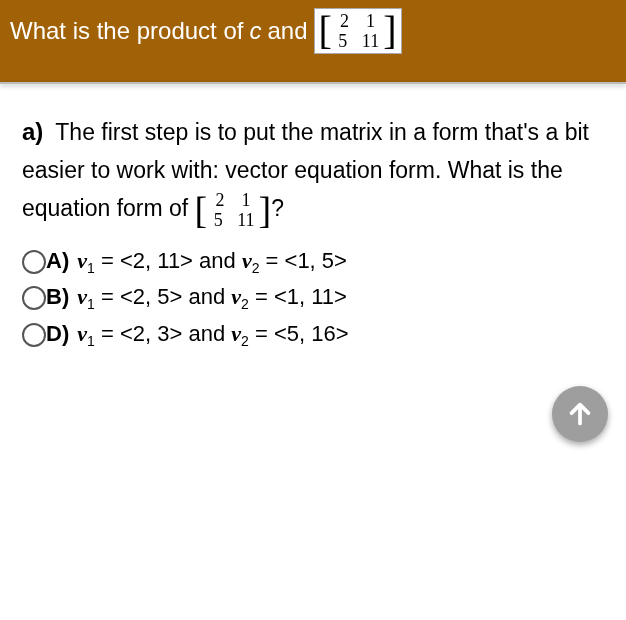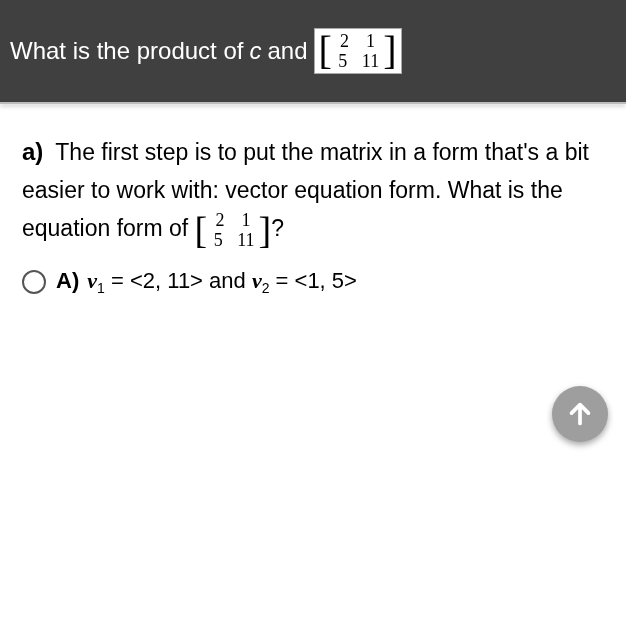--- a/index.html
+++ b/index.html
@@ -1,32 +1,32 @@
 <!DOCTYPE html>
 <html><head>
 <meta charset="utf-8">
 <style>
   html,body{margin:0;padding:0;font-family:Arial,Helvetica,sans-serif;background:#fff;}
   .page{width:626px;height:620px;position:relative;background:#fff;overflow:hidden;}
-  .header{background:#404040;color:#fff;padding:28px 10px 28px 10px;font-size:24px;line-height:1.4;}
+  .header{background:#a16207;color:#fff;padding:8px 10px 28px 10px;font-size:24px;line-height:1.4;}
   .hrow{display:flex;align-items:center;flex-wrap:wrap;gap:6px;}
   .ital{font-style:italic;}
   .matrix-box{display:inline-flex;align-items:center;background:#fff;color:#000;padding:2px 4px;border:1px solid #aaa;font-family:"Times New Roman",serif;}
   .bracket{font-size:40px;line-height:40px;font-weight:400;}
   .mcells{display:inline-block;padding:0 4px;}
   .mrow{display:flex;gap:12px;font-size:18px;line-height:20px;justify-content:center;}
   .mcell{min-width:14px;text-align:center;}
   .hr{height:2px;background:#bbb;margin:0;box-shadow:0 2px 4px rgba(0,0,0,0.3);}
   .body{padding:28px 22px 10px 22px;color:#000;}
   .prompt{font-size:23px;line-height:1.65;}
   .part-label{font-weight:bold;font-size:24px;margin-right:6px;}
   .inline-matrix{display:inline-flex;align-items:center;vertical-align:middle;font-family:"Times New Roman",serif;color:#000;}
   .inline-matrix .bracket{font-size:38px;line-height:38px;}
   .choices{margin-top:18px;}
-  .choice{display:flex;align-items:center;gap:10px;font-size:22px;margin:8px 0;cursor:pointer;}
+  .choice{display:flex;align-items:center;font-size:22px;margin:8px 0;cursor:pointer;}
   .radio{width:20px;height:20px;border:2px solid #555;border-radius:50%;flex:0 0 auto;background:#fff;}
   .choice-label{font-weight:bold;margin-right:2px;}
   .vi{font-style:italic;font-weight:bold;font-family:"Times New Roman",serif;}
   .sub{font-size:14px;vertical-align:sub;}
   .fab{position:absolute;right:18px;bottom:178px;width:56px;height:56px;border-radius:50%;background:#9e9e9e;display:flex;align-items:center;justify-content:center;box-shadow:0 3px 6px rgba(0,0,0,0.35);cursor:pointer;}
   .fab svg{width:30px;height:30px;stroke:#fff;stroke-width:4;fill:none;stroke-linecap:round;stroke-linejoin:round;}
 </style>
 </head>
 <body>
 <div class="page">
@@ -71,20 +71,28 @@
       </span>
       <span class="bracket">]</span>
     </span><span>?</span>
   </div>
 
   <div class="choices" id="choices">
         <div class="choice">
           <div class="radio"></div>
           <div><span class="choice-label">A)</span> <span class="vi">v</span><span class="sub">1</span> = &lt;2, 11&gt; and <span class="vi">v</span><span class="sub">2</span> = &lt;1, 5&gt;</div>
         </div>
+        <div class="choice">
+          <div class="radio"></div>
+          <div><span class="choice-label">B)</span> <span class="vi">v</span><span class="sub">1</span> = &lt;2, 5&gt; and <span class="vi">v</span><span class="sub">2</span> = &lt;1, 11&gt;</div>
+        </div>
+        <div class="choice">
+          <div class="radio"></div>
+          <div><span class="choice-label">D)</span> <span class="vi">v</span><span class="sub">1</span> = &lt;2, 3&gt; and <span class="vi">v</span><span class="sub">2</span> = &lt;5, 16&gt;</div>
+        </div>
       </div>
 </div>
 
 <div class="fab">
   <svg viewBox="0 0 32 32">
     <path d="M16 26 V7 M7 15 L16 6 L25 15"></path>
   </svg>
 </div>
 
 </div>

